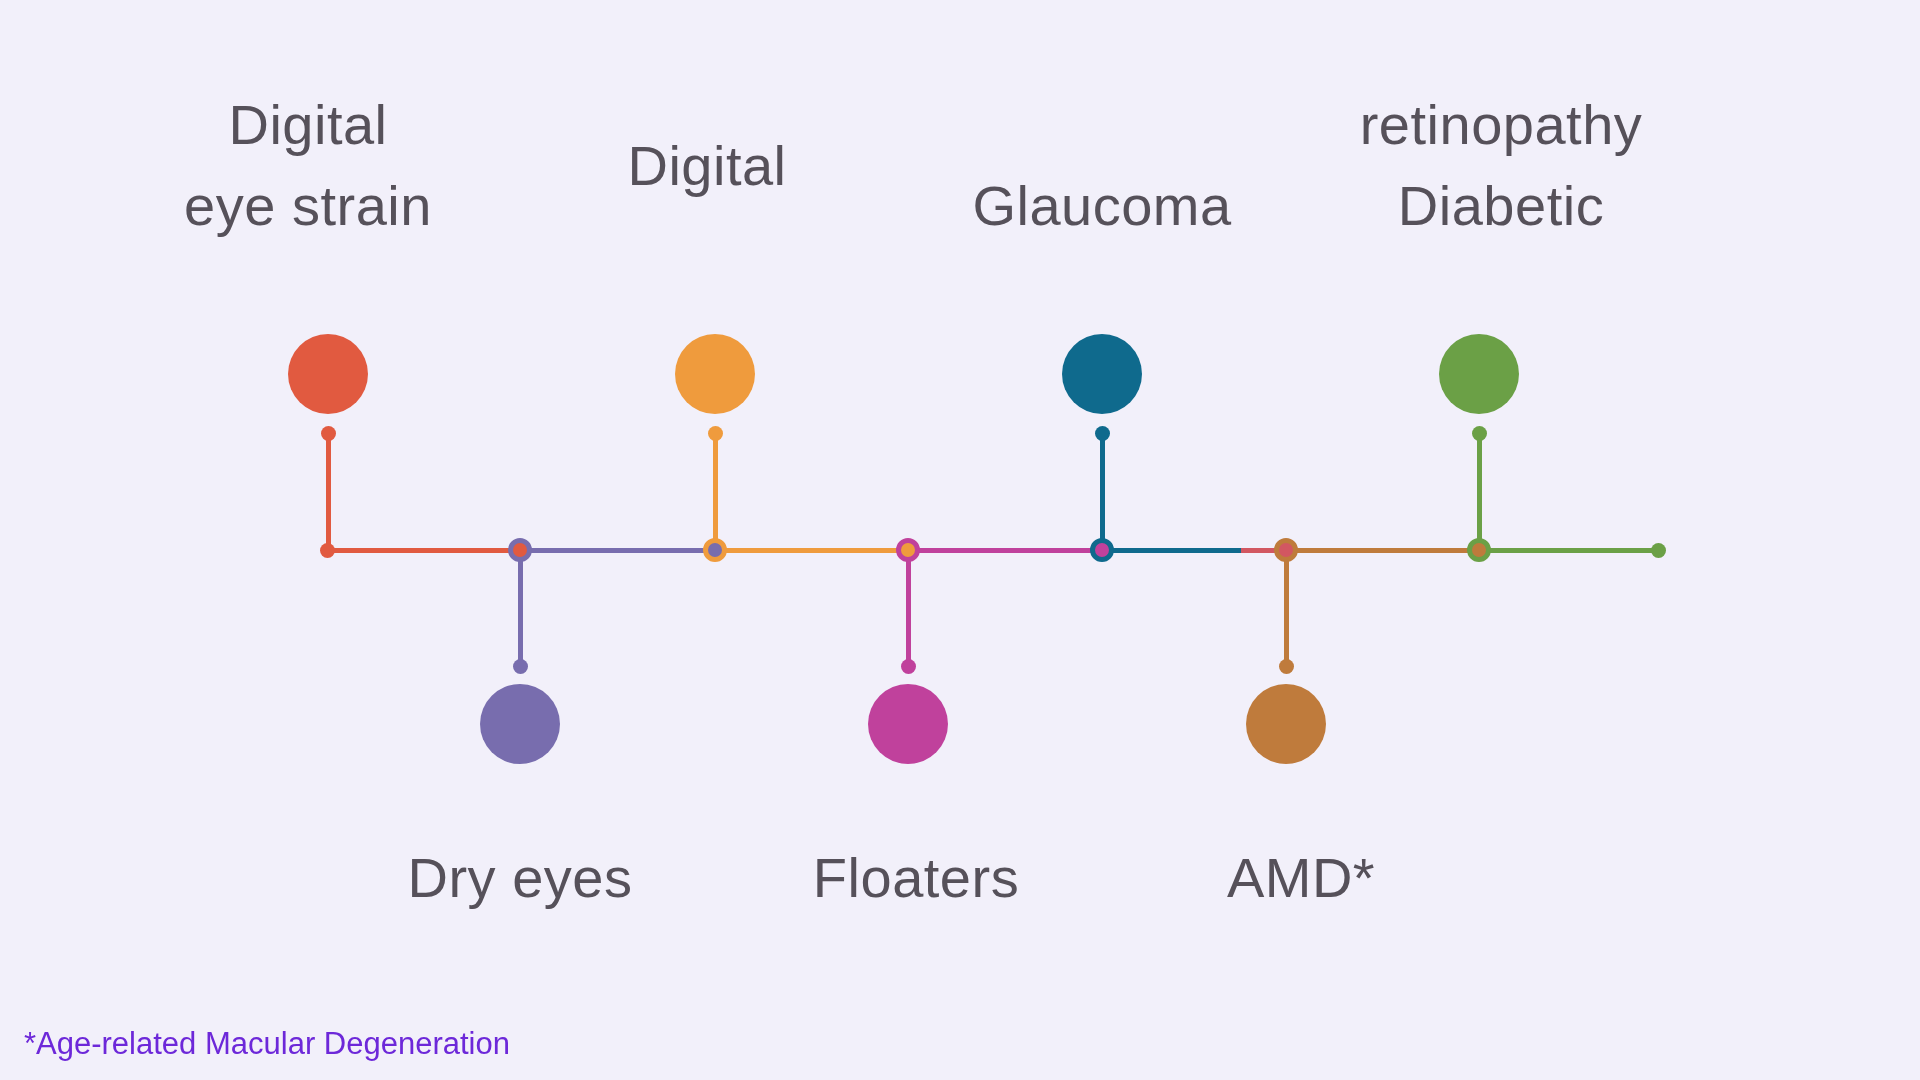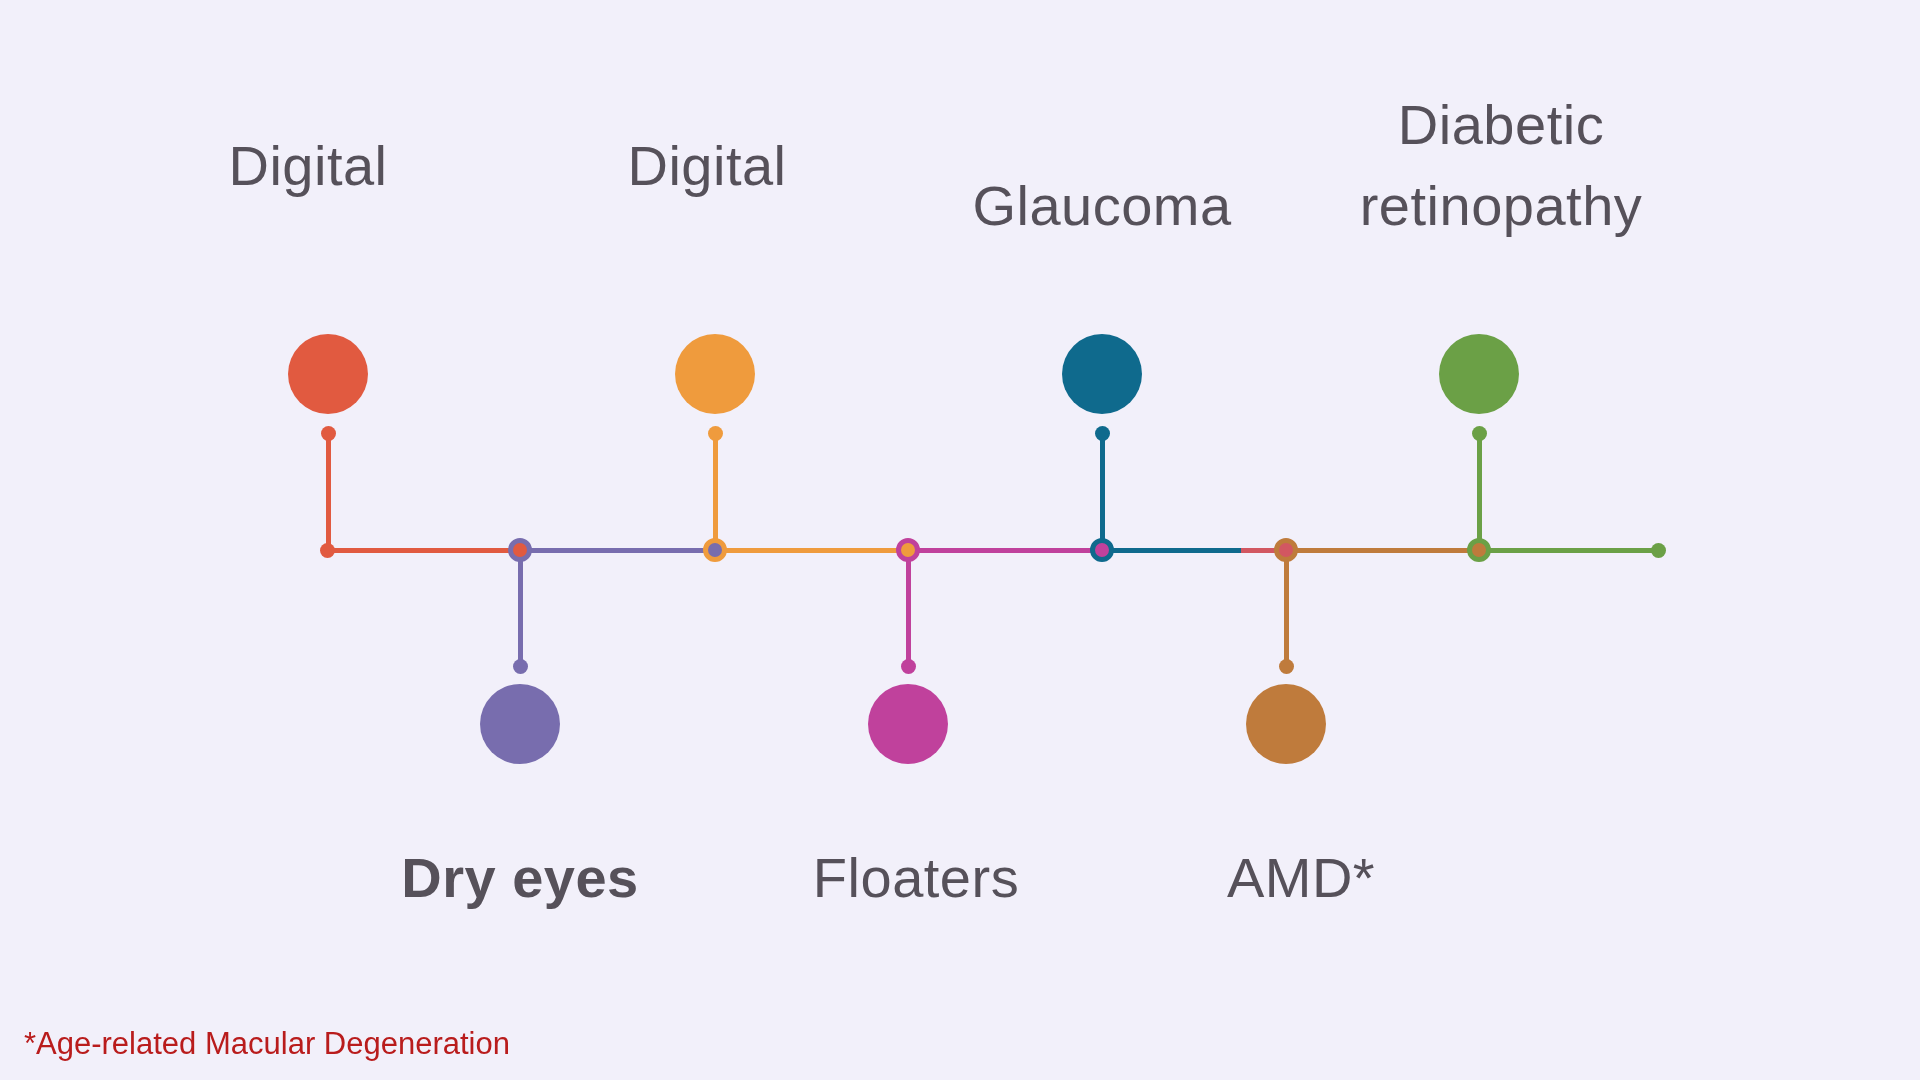--- a/index.html
+++ b/index.html
@@ -89,46 +89,47 @@
     left: 24px;
     top: 1026px;
     font-size: 31px;
     font-weight: 500;
   }
 </style>
 </head>
 <body style="background: rgb(242, 240, 250);">
 
 <div id="stage" style="color: rgb(86, 81, 90);">
-  <div id="footnote" style="color: #b91c1c;">*Age-related Macular Degeneration</div>
+  <div id="footnote" style="color: #6d28d9;">*Age-related Macular Degeneration</div>
 <div class="segment" style="left: 327px; width: 193px; background: rgb(225, 90, 64);"></div>
     <div class="segment" style="left: 520px; width: 195px; background: rgb(120, 109, 174);"></div>
     <div class="segment" style="left: 715px; width: 193px; background: rgb(239, 155, 61);"></div>
     <div class="segment" style="left: 908px; width: 194px; background: rgb(192, 65, 156);"></div>
     <div class="segment" style="left: 1102px; width: 139px; background: rgb(15, 106, 141);"></div>
     <div class="segment" style="left: 1241px; width: 45px; background: rgb(210, 87, 97);"></div>
     <div class="segment" style="left: 1286px; width: 193px; background: rgb(191, 123, 60);"></div>
     <div class="segment" style="left: 1479px; width: 179px; background: rgb(107, 160, 70);"></div>
     <div class="cap-dot" style="left: 319.5px; background: rgb(225, 90, 64);"></div>
     <div class="cap-dot" style="left: 1650.5px; background: rgb(107, 160, 70);"></div>
     <div class="milestone top" style="left: 328px;">
     <div class="stem" style="background: rgb(225, 90, 64);"></div>
     <div class="stem-dot" style="background: rgb(225, 90, 64);"></div>
     <div class="circle" style="background: rgb(225, 90, 64);"></div>
 
     <div class="label" style="margin-left: -20px;">
         <div>Digital</div>
+        <div>eye strain</div>
       </div>
   </div>
     <div class="milestone bottom" style="left: 520px;">
     <div class="stem" style="background: rgb(120, 109, 174);"></div>
     <div class="stem-dot" style="background: rgb(120, 109, 174);"></div>
     <div class="circle" style="background: rgb(120, 109, 174);"></div>
     <div class="junction" style="border-color: rgb(120, 109, 174); background: rgb(225, 90, 64);"></div>
-    <div class="label" style="margin-left: 0px; font-weight: bold;">
+    <div class="label" style="margin-left: 0px;">
         <div>Dry eyes</div>
       </div>
   </div>
     <div class="milestone top" style="left: 715px;">
     <div class="stem" style="background: rgb(239, 155, 61);"></div>
     <div class="stem-dot" style="background: rgb(239, 155, 61);"></div>
     <div class="circle" style="background: rgb(239, 155, 61);"></div>
     <div class="junction" style="border-color: rgb(239, 155, 61); background: rgb(120, 109, 174);"></div>
     <div class="label" style="margin-left: -8px;">
         <div>Digital</div>
@@ -160,17 +161,17 @@
     <div class="label" style="margin-left: 15px;">
         <div>AMD*</div>
       </div>
   </div>
     <div class="milestone top" style="left: 1479px;">
     <div class="stem" style="background: rgb(107, 160, 70);"></div>
     <div class="stem-dot" style="background: rgb(107, 160, 70);"></div>
     <div class="circle" style="background: rgb(107, 160, 70);"></div>
     <div class="junction" style="border-color: rgb(107, 160, 70); background: rgb(191, 123, 60);"></div>
     <div class="label" style="margin-left: 22px;">
+        <div>retinopathy</div>
         <div>Diabetic</div>
-        <div>retinopathy</div>
       </div>
   </div>
   </div>
 
 </body></html>

